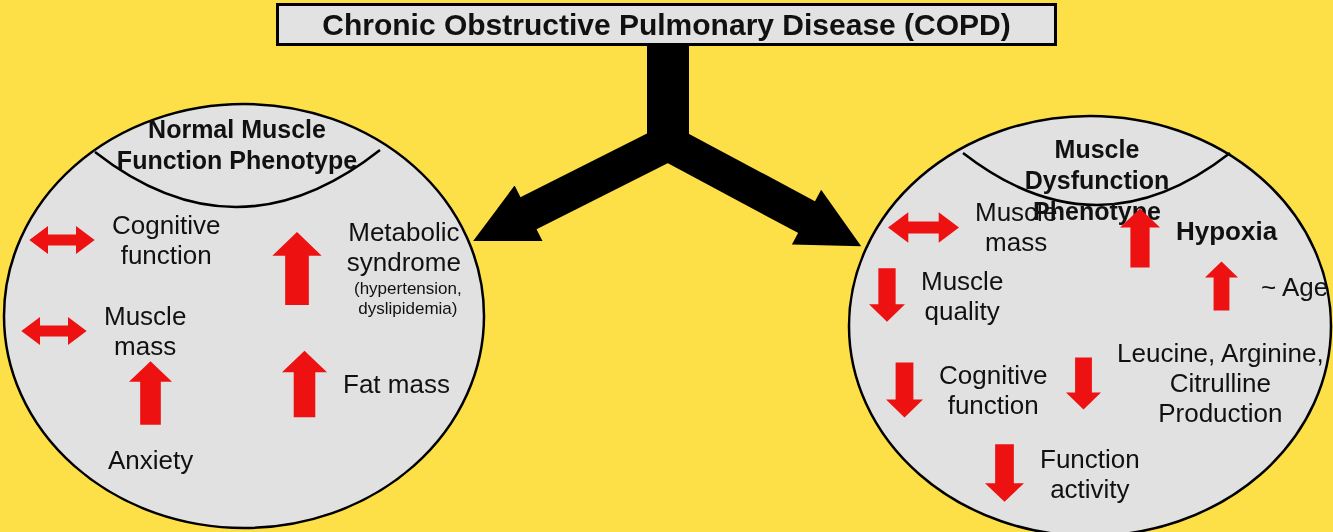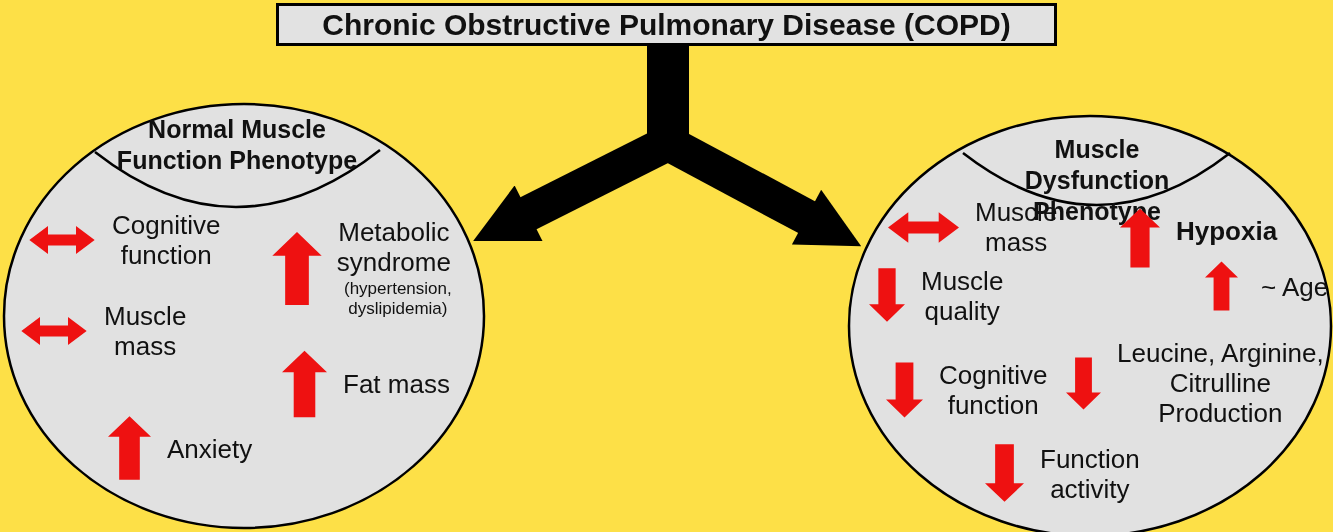--- a/index.html
+++ b/index.html
@@ -80,41 +80,41 @@
 Phenotype</div>
 
   <div class="item" style="left:28px;top:240px;">
     <svg class="arr" width="68" height="28" viewBox="0 0 70 30">
       <polygon points="0,15 20,0 20,9 50,9 50,0 70,15 50,30 50,21 20,21 20,30"></polygon>
     </svg>
     <div class="lbl">Cognitive
 function</div>
   </div>
 
-  <div class="item" style="left:272px;top:268px;gap:14px;">
+  <div class="item" style="left:272px;top:268px;gap:24px;">
     <svg class="arr" width="50" height="73" viewBox="0 0 50 74">
       <polygon points="25,0 50,24 37,24 37,74 13,74 13,24 0,24"></polygon>
     </svg>
     <div class="lbl">
       <span>Metabolic
 syndrome</span>
       <span class="sub">(hypertension,
 dyslipidemia)</span>
     </div>
   </div>
 
   <div class="item" style="left:20px;top:331px;">
     <svg class="arr" width="68" height="28" viewBox="0 0 70 30">
       <polygon points="0,15 20,0 20,9 50,9 50,0 70,15 50,30 50,21 20,21 20,30"></polygon>
     </svg>
     <div class="lbl">Muscle
 mass</div>
   </div>
 
-  <div class="item" style="left:108px;top:448px;">
+  <div class="item" style="left:108px;top:416px;flex-direction:column;">
     <svg class="arr" width="43" height="71" viewBox="0 0 50 74">
       <polygon points="25,0 50,24 37,24 37,74 13,74 13,24 0,24"></polygon>
     </svg>
     <div class="lbl">Anxiety</div>
   </div>
 
   <div class="item" style="left:282px;top:384px;">
     <svg class="arr" width="45" height="72" viewBox="0 0 50 74">
       <polygon points="25,0 50,24 37,24 37,74 13,74 13,24 0,24"></polygon>
     </svg>

